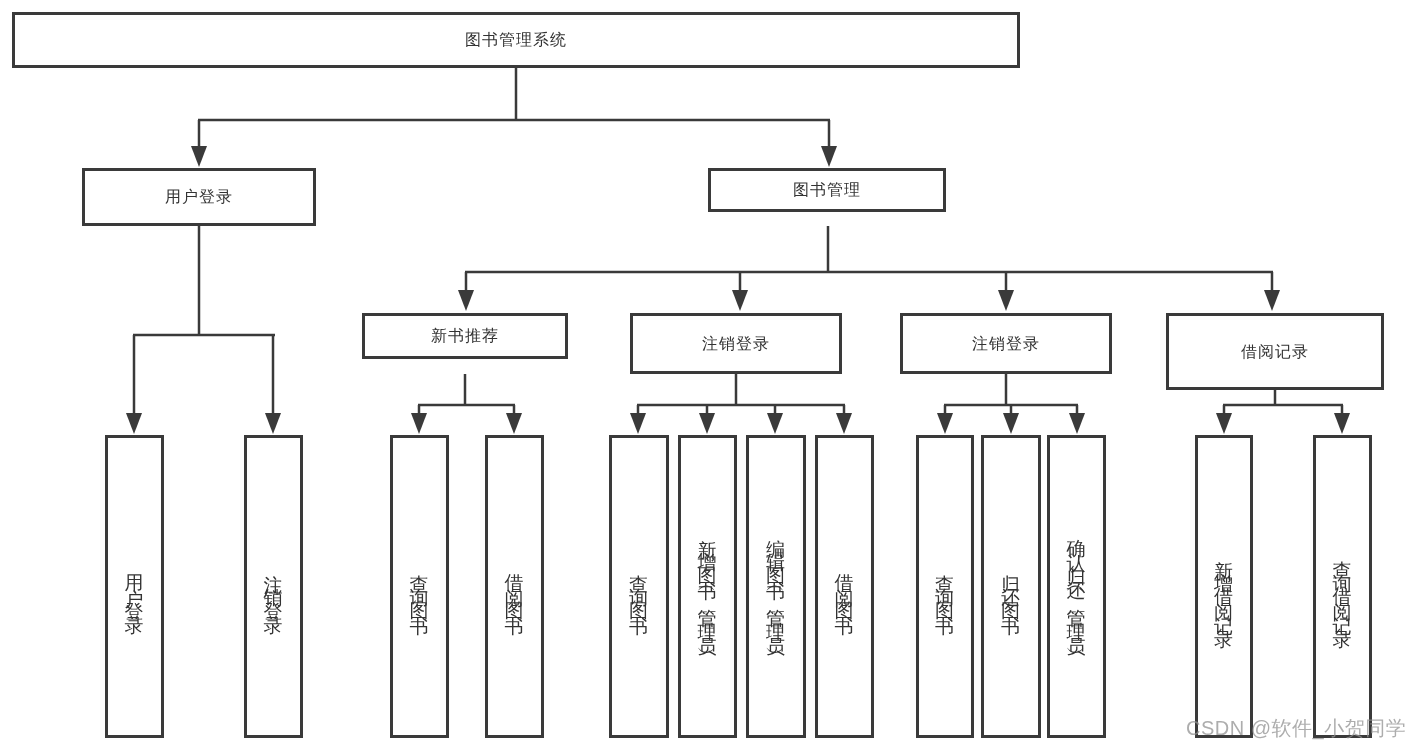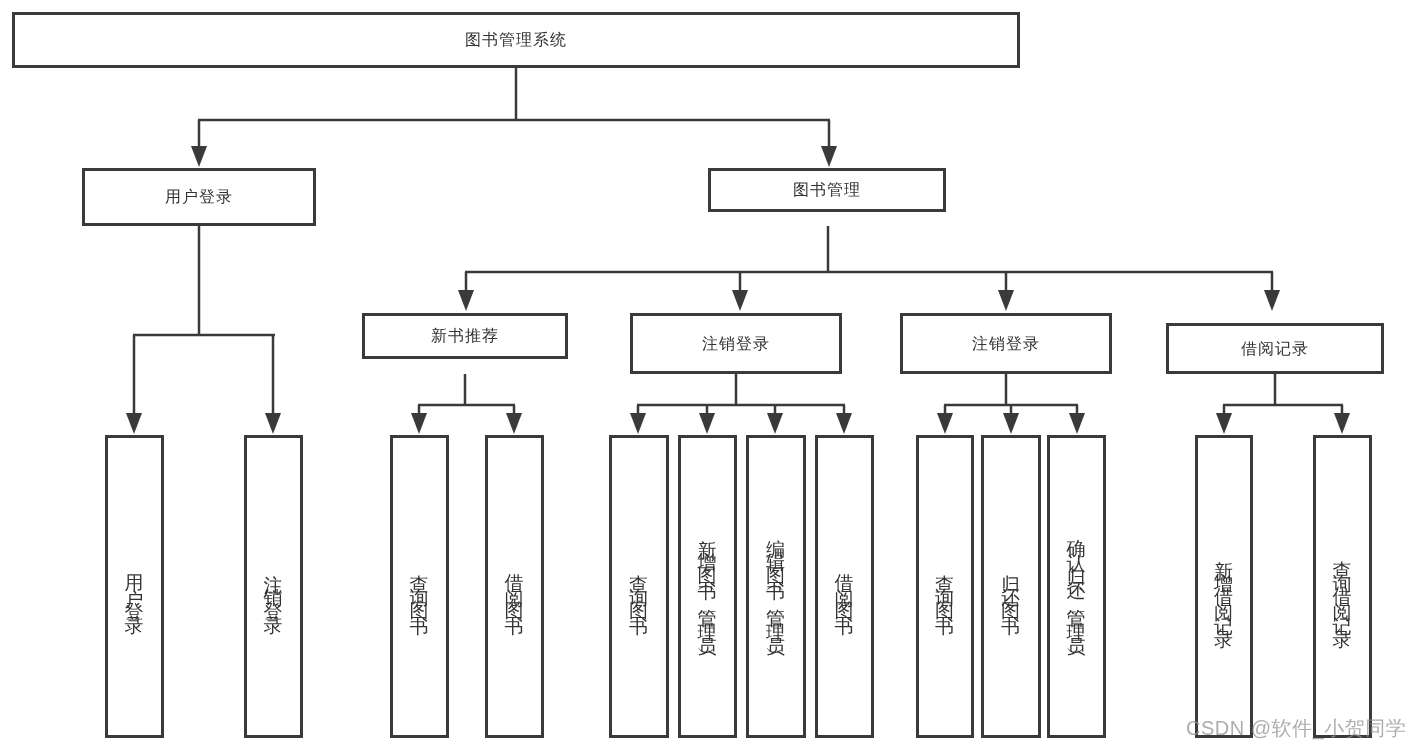--- a/index.html
+++ b/index.html
@@ -106,21 +106,21 @@
   </svg>
 
   <div class="node" style="left:12px;top:12px;width:1008px;height:56px">图书管理系统</div>
 
   <div class="node" style="left:82px;top:168px;width:234px;height:58px">用户登录</div>
   <div class="node" style="left:708px;top:168px;width:238px;height:44px">图书管理</div>
 
   <div class="node" style="left:362px;top:313px;width:206px;height:46px">新书推荐</div>
   <div class="node" style="left:630px;top:313px;width:212px;height:61px">注销登录</div>
   <div class="node" style="left:900px;top:313px;width:212px;height:61px">注销登录</div>
-  <div class="node" style="left:1166px;top:323px;width:218px;height:51px">借阅记录</div>
+  <div class="node" style="left:1166px;top:313px;width:218px;height:77px">借阅记录</div>
 
   <div class="node v" style="left:105px;top:435px;width:59px;height:303px">用户登录</div>
   <div class="node v" style="left:244px;top:435px;width:59px;height:303px">注销登录</div>
 
   <div class="node v" style="left:390px;top:435px;width:59px;height:303px">查询图书</div>
   <div class="node v" style="left:485px;top:435px;width:59px;height:303px">借阅图书</div>
 
   <div class="node v" style="left:609px;top:435px;width:60px;height:303px">查询图书</div>
   <div class="node v" style="left:678px;top:435px;width:59px;height:303px">新增图书（管理员）</div>
   <div class="node v" style="left:746px;top:435px;width:60px;height:303px">编辑图书（管理员）</div>

